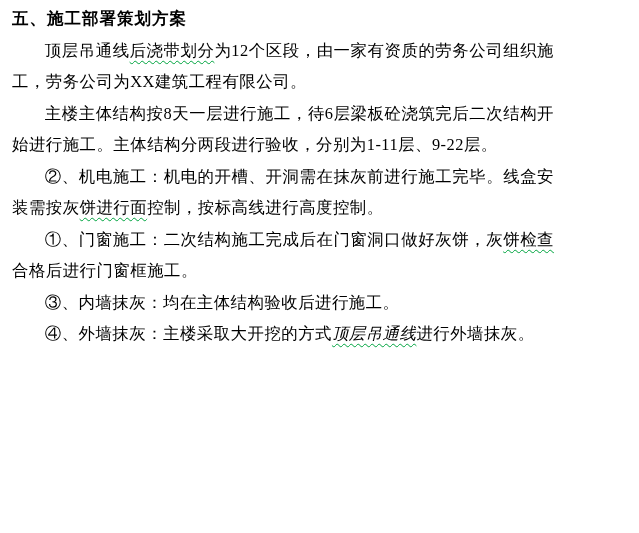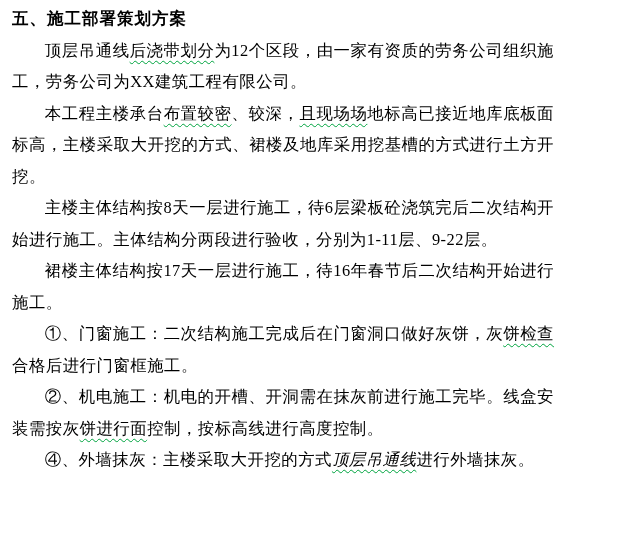--- a/index.html
+++ b/index.html
@@ -43,20 +43,19 @@
     margin-top: 21px;
   }
 </style>
 </head>
 <body>
 
 <div class="doc">
   <h1 class="title">五、施工部署策划方案</h1>
   <div id="paragraphs">
       <p class="para"><span>顶层吊通线</span><span class="wavy" style="text-decoration-color: rgb(0, 163, 62);">后浇带划分</span><span>为12个区段，由一家有资质的劳务公司组织施工，劳务公司为XX建筑工程有限公司。</span></p>
-      <p class="para"><span>本工程主楼承台</span><span class="wavy" style="text-decoration-color: rgb(0, 163, 62);">布置较密</span><span>、较深，</span><span class="wavy" style="text-decoration-color: rgb(0, 163, 62);">且现场场</span><span>地标高已接近地库底板面标高，主楼采取大开挖的方式、裙楼及地库采用挖基槽的方式进行土方开挖。</span></p>
       <p class="para"><span>主楼主体结构按8天一层进行施工，待6层梁板砼浇筑完后二次结构开始进行施工。主体结构分两段进行验收，分别为1-11层、9-22层。</span></p>
-      <p class="para"><span>裙楼主体结构按17天一层进行施工，待16年春节后二次结构开始进行施工。</span></p>
+      <p class="para"><span>②、机电施工：机电的开槽、开洞需在抹灰前进行施工完毕。线盒安装需按灰</span><span class="wavy" style="text-decoration-color: rgb(0, 163, 62);">饼进行面</span><span>控制，按标高线进行高度控制。</span></p>
       <p class="para"><span>①、门窗施工：二次结构施工完成后在门窗洞口做好灰饼，灰</span><span class="wavy" style="text-decoration-color: rgb(0, 163, 62);">饼检查</span><span>合格后进行门窗框施工。</span></p>
-      <p class="para"><span>②、机电施工：机电的开槽、开洞需在抹灰前进行施工完毕。线盒安装需按灰</span><span class="wavy" style="text-decoration-color: rgb(0, 163, 62);">饼进行面</span><span>控制，按标高线进行高度控制。</span></p>
+      <p class="para"><span>③、内墙抹灰：均在主体结构验收后进行施工。</span></p>
       <p class="para"><span>④、外墙抹灰：主楼采取大开挖的方式</span><span class="wavy" style="text-decoration-color: rgb(0, 163, 62); font-style: italic;">顶层吊通线</span><span>进行外墙抹灰。</span></p>
     </div>
 </div>
 
 </body></html>

